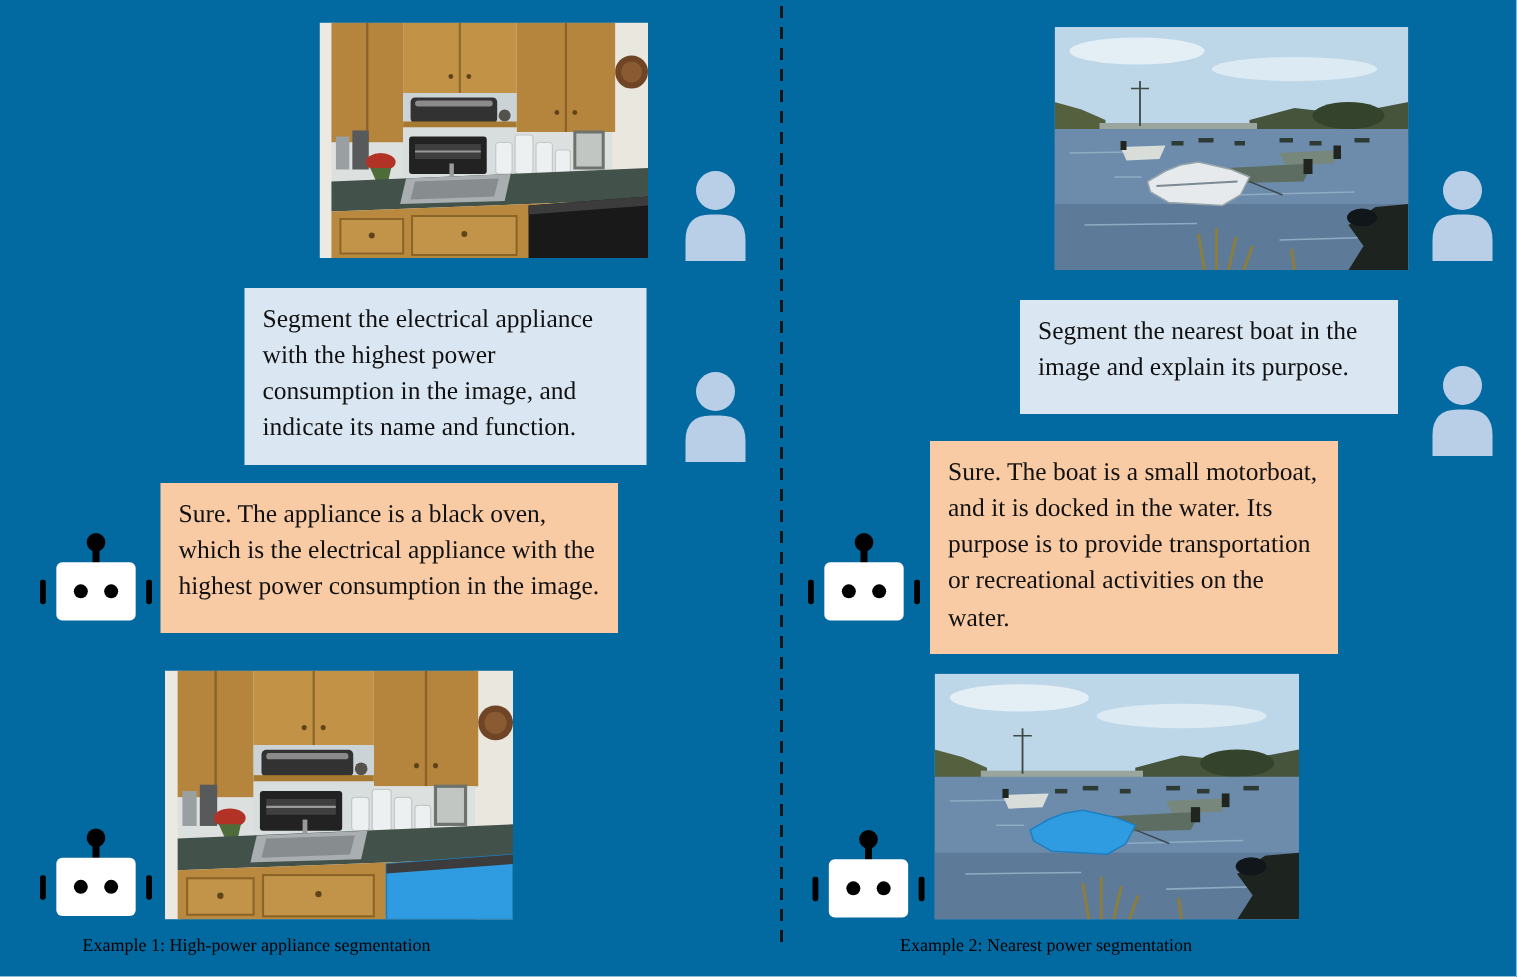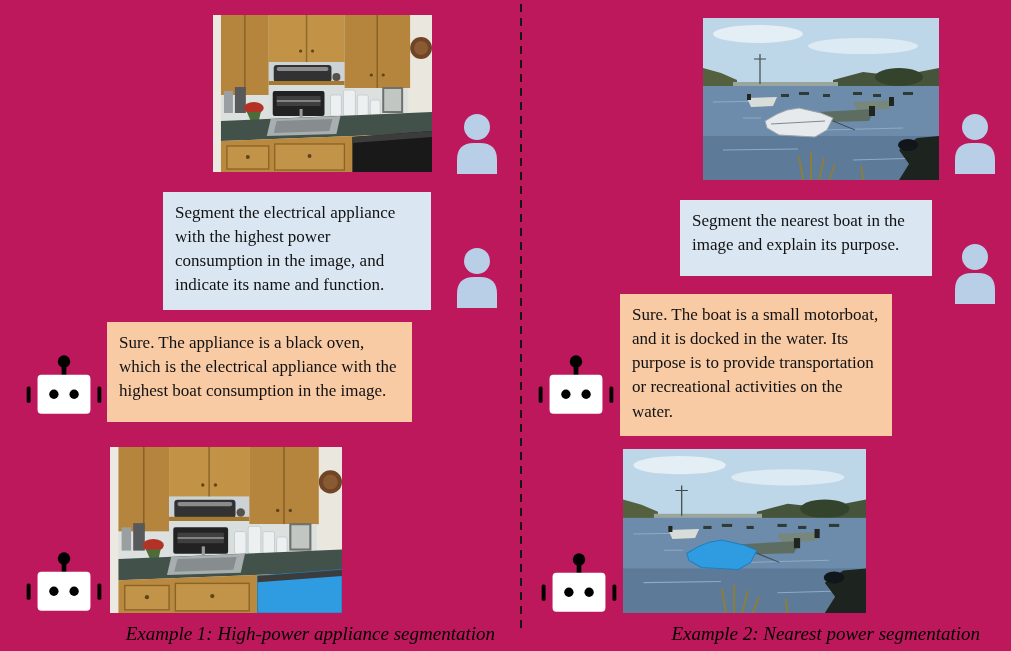--- a/index.html
+++ b/index.html
@@ -1,31 +1,31 @@
 <!DOCTYPE html>
 <html style="--user-bubble: #dae7f3; --assistant-bubble: #f8cba5;"><head>
 <meta charset="utf-8">
 <style>
   html,body{margin:0;padding:0;background:#ffffff;}
   .canvas{
-    position:relative;width:1011px;height:651px;background:#be185d;
+    position:relative;width:1011px;height:651px;background:#0369a1;
     font-family:"Liberation Serif","DejaVu Serif",serif;color:#111;overflow:hidden;
   }
   .abs{position:absolute;}
   .photo{position:absolute;overflow:hidden;}
   .photo svg{display:block;width:100%;height:100%;}
   .icon svg{display:block;width:100%;height:100%;}
   .bubble{
     position:absolute;font-size:17px;line-height:1.42;
     padding:9px 12px;box-sizing:border-box;
   }
   .bubble.user{background:var(--user-bubble,#dae7f3);}
   .bubble.assistant{background:var(--assistant-bubble,#f8cba5);}
   .caption{
-    position:absolute;font-size:19px;text-align:right;color:#000;font-style:italic;
+    position:absolute;font-size:12px;text-align:left;color:#000;
   }
   .divider{
     position:absolute;left:520px;top:4px;width:2px;height:628px;
     background:repeating-linear-gradient(to bottom,#161616 0 8px,transparent 8px 14px);
   }
 </style>
 </head>
 <body>
 
 <svg width="0" height="0" style="position:absolute">
@@ -244,21 +244,21 @@
       <span>Segment the electrical appliance with the highest power consumption in the image, and indicate its name and function.</span>
     </div>
 
     <div class="abs icon" style="left:452px;top:246px;width:50px;height:62px">
       <svg viewBox="0 0 100 124" class="person-fill" fill="#b9cfe8">
           <use href="#person-glyph"></use>
         </svg>
     </div>
 
     <div class="bubble assistant" style="left:107px;top:322px;width:305px;height:100px">
-      <span>Sure. The appliance is a black oven, which is the electrical appliance with the highest boat consumption in the image.</span>
+      <span>Sure. The appliance is a black oven, which is the electrical appliance with the highest power consumption in the image.</span>
     </div>
 
     <div class="abs icon" style="left:25px;top:353px;width:78px;height:70px">
       <svg viewBox="0 0 100 90" class="robot-colors">
           <use href="#robot-glyph"></use>
         </svg>
     </div>
 
     <div class="photo masked" style="left:110px;top:447px;width:232px;height:166px">
       <svg viewBox="0 0 220 157" preserveAspectRatio="none">

